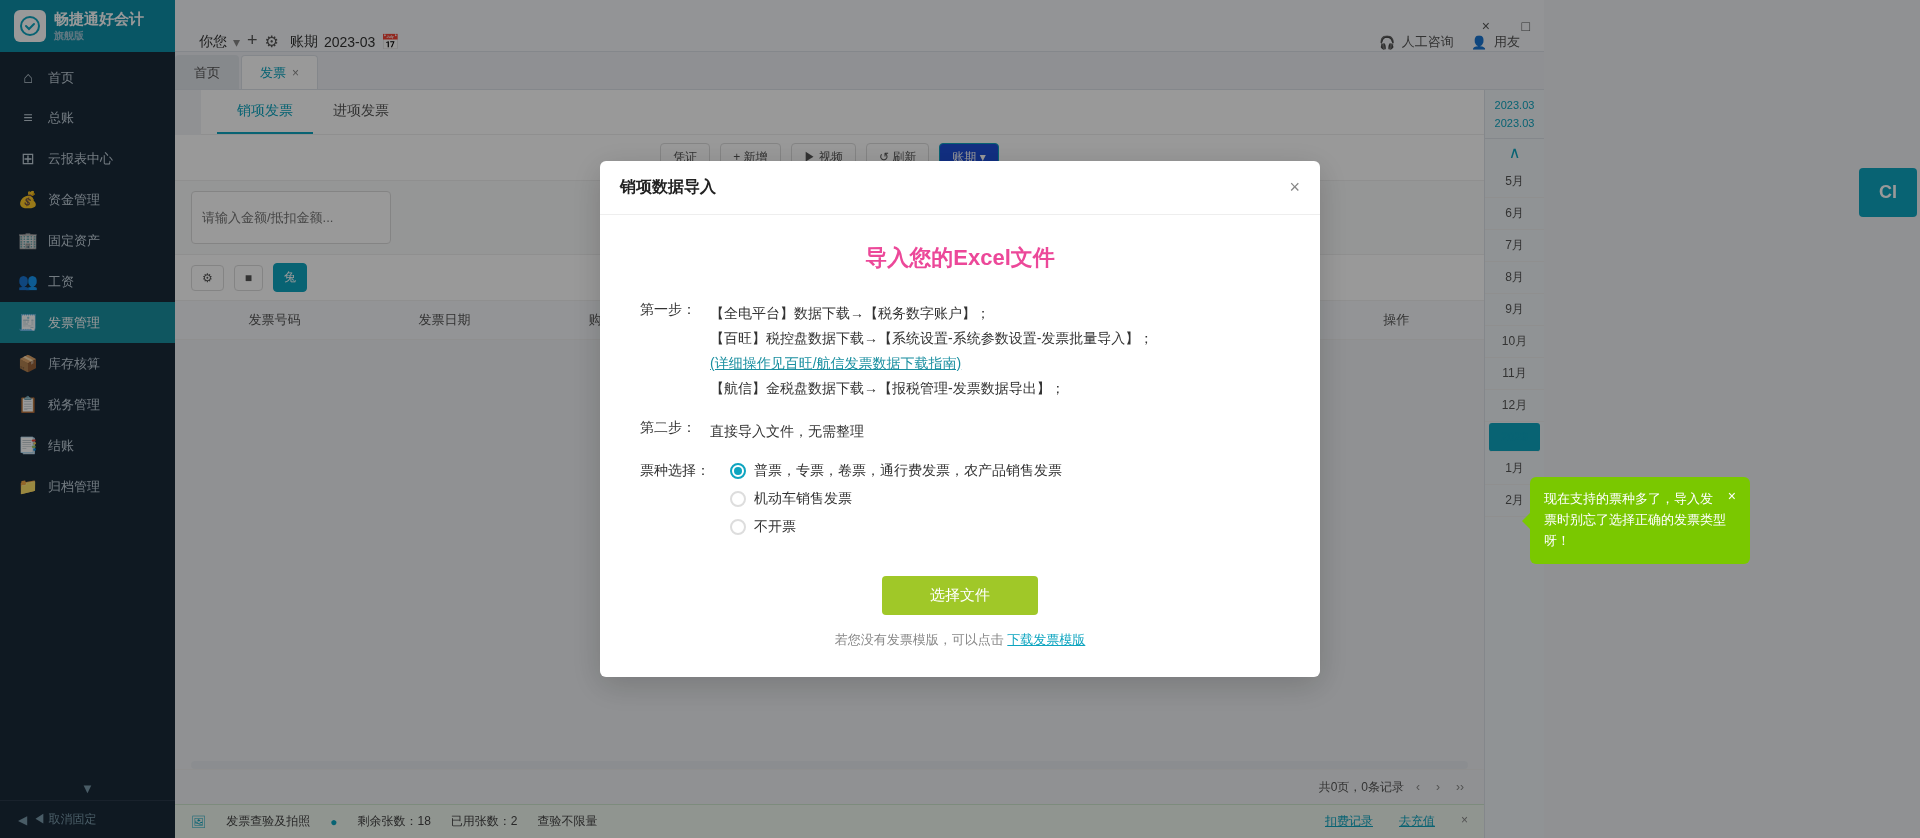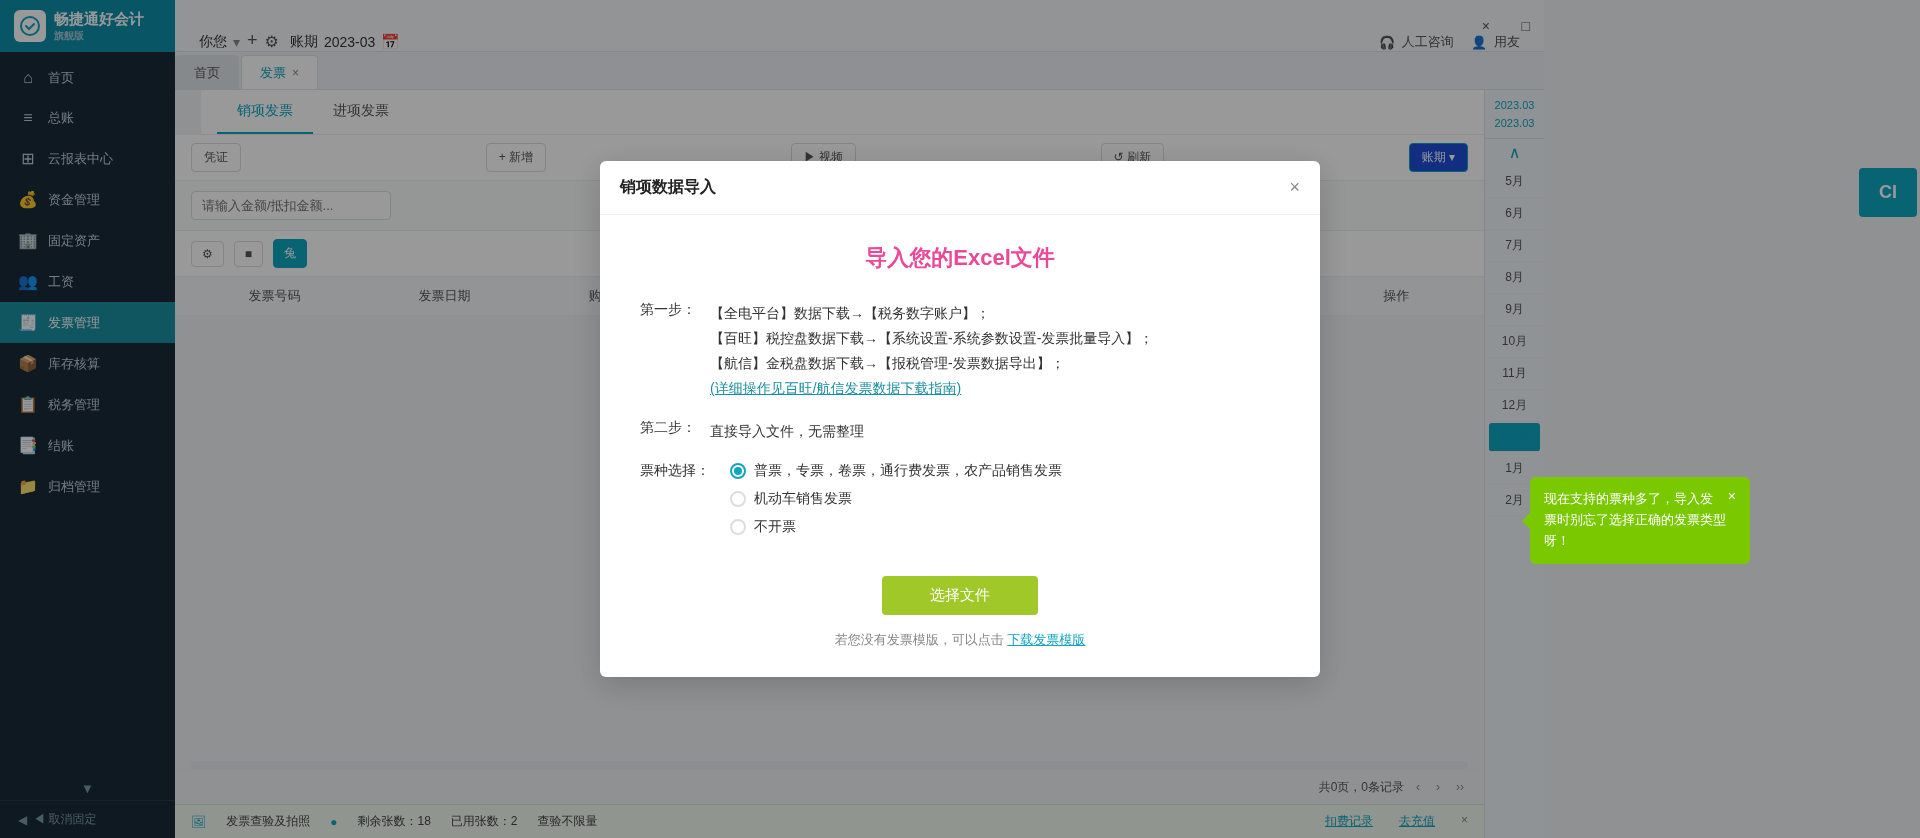--- a/index.html
+++ b/index.html
@@ -44,41 +44,41 @@
     .tab.active { background: white; border-color: #dde2e8; color: #0ea5c0; font-weight: 500; }
     .tab .close-tab { font-size: 12px; color: #888; cursor: pointer; }
 
     
     .invoice-nav { display: flex; border-bottom: 1px solid #eee; padding: 0 16px; gap: 0; flex-shrink: 0; background: white; margin-left: 26px; }
     .invoice-nav-item { padding: 12px 20px; cursor: pointer; font-size: 14px; color: #555; border-bottom: 2px solid transparent; }
     .invoice-nav-item.active { color: #0ea5c0; border-bottom-color: #0ea5c0; font-weight: 500; }
 
     
     .filter-bar { display: flex; align-items: center; gap: 10px; padding: 10px 16px; border-bottom: 1px solid #eee; background: #f9fafa; flex-shrink: 0; }
-    .filter-input { border: 1px solid #ddd; border-radius: 4px; padding: 6px 10px; font-size: 13px; color: #aaa; width: 200px; }
+    .filter-input { border: 1px solid #ddd; border-radius: 4px; padding: 18px 10px; font-size: 13px; color: #aaa; width: 200px; }
 
     
     .action-bar { display: flex; align-items: center; gap: 10px; padding: 8px 16px; border-bottom: 1px solid #eee; background: white; flex-shrink: 0; }
     .action-btn { display: flex; align-items: center; gap: 4px; padding: 5px 10px; border: 1px solid #ddd; border-radius: 4px; cursor: pointer; font-size: 12px; color: #555; background: white; }
     .import-btn { background: #0ea5c0; color: white; border-color: #0ea5c0; }
 
     
     .table-container { flex: 1; overflow: auto; }
     .inv-table { width: 100%; border-collapse: collapse; }
     .inv-table th { background: #f5f7fa; padding: 10px 14px; text-align: left; font-size: 13px; color: #555; font-weight: 500; border-bottom: 1px solid #eee; white-space: nowrap; }
 
     
     .right-panel { width: 60px; background: #f0f5f8; border-left: 1px solid #dde2e8; display: flex; flex-direction: column; flex-shrink: 0; overflow: hidden; }
     .month-list { flex: 1; overflow-y: auto; }
     .month-item { padding: 7px 4px; text-align: center; font-size: 12px; color: #555; cursor: pointer; border-bottom: 1px solid #eee; }
     .month-item.current { background: #0ea5c0; color: white; border-radius: 3px; margin: 1px 4px; }
     .month-item.highlight { color: #0ea5c0; font-weight: bold; }
 
     
-    .page-toolbar { display: flex; align-items: center; gap: 10px; padding: 8px 16px; border-bottom: 1px solid #eee; flex-shrink: 0; background: white; justify-content: space-between; }
+    .page-toolbar { display: flex; align-items: center; gap: 10px; padding: 8px 16px; border-bottom: 1px solid #eee; flex-shrink: 0; background: white; justify-content: center; }
     .toolbar-btn { display: flex; align-items: center; gap: 4px; padding: 5px 12px; border: 1px solid #ddd; border-radius: 4px; cursor: pointer; font-size: 12px; color: #555; background: white; }
     .toolbar-btn.period-btn { background: #1d4ed8; color: white; border-color: #0ea5c0; }
 
     
     .statusbar { background: #f0f8f0; border-top: 1px solid #d0e8d0; padding: 6px 16px; display: flex; align-items: center; gap: 20px; font-size: 12px; color: #444; flex-shrink: 0; height: 34px; }
     .statusbar .status-icon { color: #0ea5c0; }
     .statusbar-right { margin-left: auto; display: flex; gap: 26px; }
     .statusbar-link { color: #0ea5c0; cursor: pointer; text-decoration: underline; }
     .statusbar-close { color: #888; cursor: pointer; }
 
@@ -343,22 +343,22 @@
       <button class="modal-close">×</button>
     </div>
     <div class="modal-body">
       <div class="modal-main-title">导入您的Excel文件</div>
 
       <div class="step">
         <span class="step-label">第一步：</span>
         <div class="step-content">
           <div>【全电平台】数据下载→【税务数字账户】；</div>
           <div>【百旺】税控盘数据下载→【系统设置-系统参数设置-发票批量导入】；</div>
+          <div><a class="link">(详细操作见百旺/航信发票数据下载指南)</a></div>
           <div>【航信】金税盘数据下载→【报税管理-发票数据导出】；</div>
-          <div><a class="link">(详细操作见百旺/航信发票数据下载指南)</a></div>
         </div>
       </div>
 
       <div class="step">
         <span class="step-label">第二步：</span>
         <div class="step-content">直接导入文件，无需整理</div>
       </div>
 
       <div class="ticket-select">
         <div style="display:flex;align-items:flex-start;gap:10px;">

